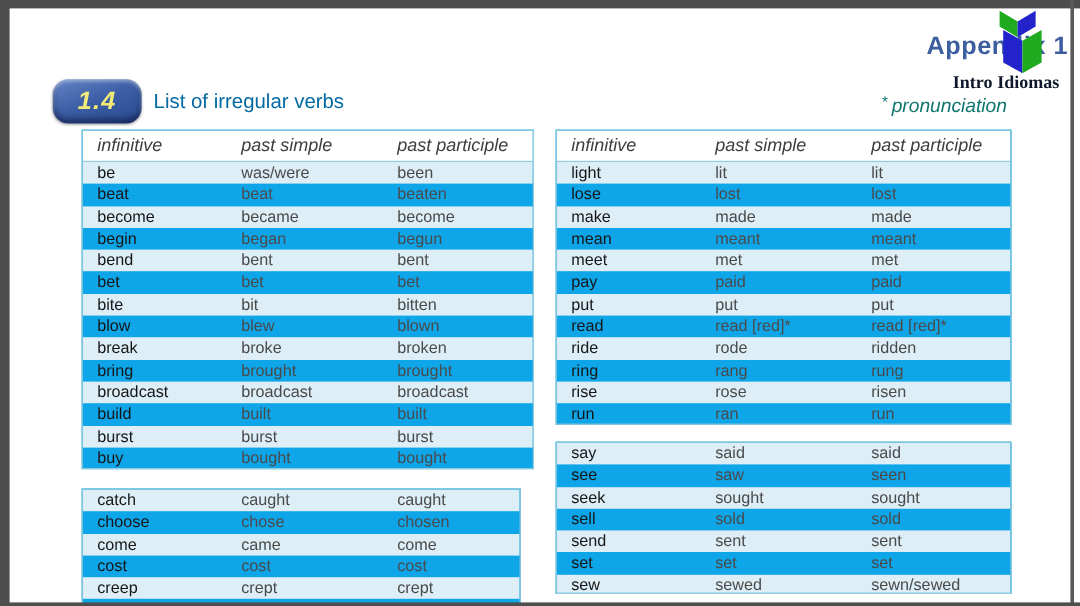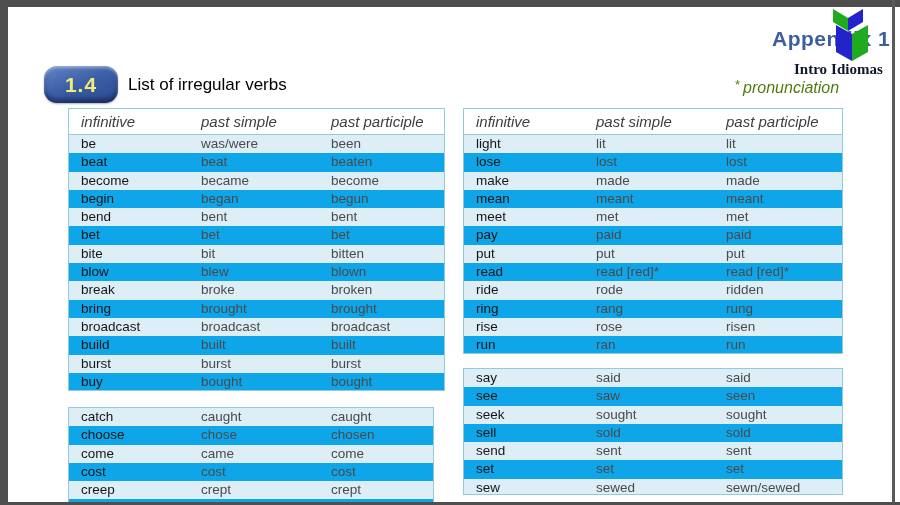--- a/index.html
+++ b/index.html
@@ -13,40 +13,40 @@
   .frame-left{left:0;top:0;width:8px;height:505px;}
   .frame-right{left:892px;top:0;width:3px;height:505px;background:#5a5a5a;}
   .frame-bottom{left:0;top:502px;width:900px;height:3px;}
 
   
   .badge{
     position:absolute;left:44px;top:66px;width:74px;height:37px;
     border-radius:13px;display:flex;align-items:center;justify-content:center;
     background:linear-gradient(160deg,#6484c4 0%,#3c5ea6 48%,#284a8e 100%);
     box-shadow:inset 0 2px 3px rgba(255,255,255,.4), inset 0 -4px 5px rgba(0,0,30,.45), 0 1px 2px rgba(0,0,0,.3);
-    color:#f1eb78;font-size:21px;font-weight:bold;
+    color:#f1eb78;font-size:21px;font-weight:bold;font-style:italic;
     letter-spacing:1px;
   }
   .page-title{
-    position:absolute;left:128px;top:75px;font-size:17px;color:#000000;
+    position:absolute;left:128px;top:75px;font-size:17px;color:#0369a1;
   }
   .appendix{
     position:absolute;left:772px;top:27px;font-size:21px;font-weight:600;
     color:#3d5e9e;letter-spacing:.5px;z-index:2;
   }
   .logo{position:absolute;left:828px;top:9px;z-index:3;}
   .logo-text{
     position:absolute;left:794px;top:61px;z-index:3;white-space:nowrap;
     font-family:"Liberation Serif",serif;font-weight:bold;font-size:15px;
   }
   .logo-text .green{color:#0f172a;}
   .logo-text .blue{color:#0f172a;margin-left:4px;}
   .pron{
     position:absolute;left:735px;top:77px;font-style:italic;
-    font-size:16px;color:#4d7c0f;z-index:2;
+    font-size:16px;color:#0f766e;z-index:2;
   }
   .pron .star{font-size:13px;vertical-align:4px;font-style:normal;margin-right:3px;}
 
   
   .vtable{
     position:absolute;background:#0ea5e9;border:1px solid #92cbd9;
     overflow:hidden;box-sizing:border-box;
   }
   .t-left-top{left:68px;top:108px;width:377px;height:283px;}
   .t-right-top{left:463px;top:108px;width:380px;height:246px;}

